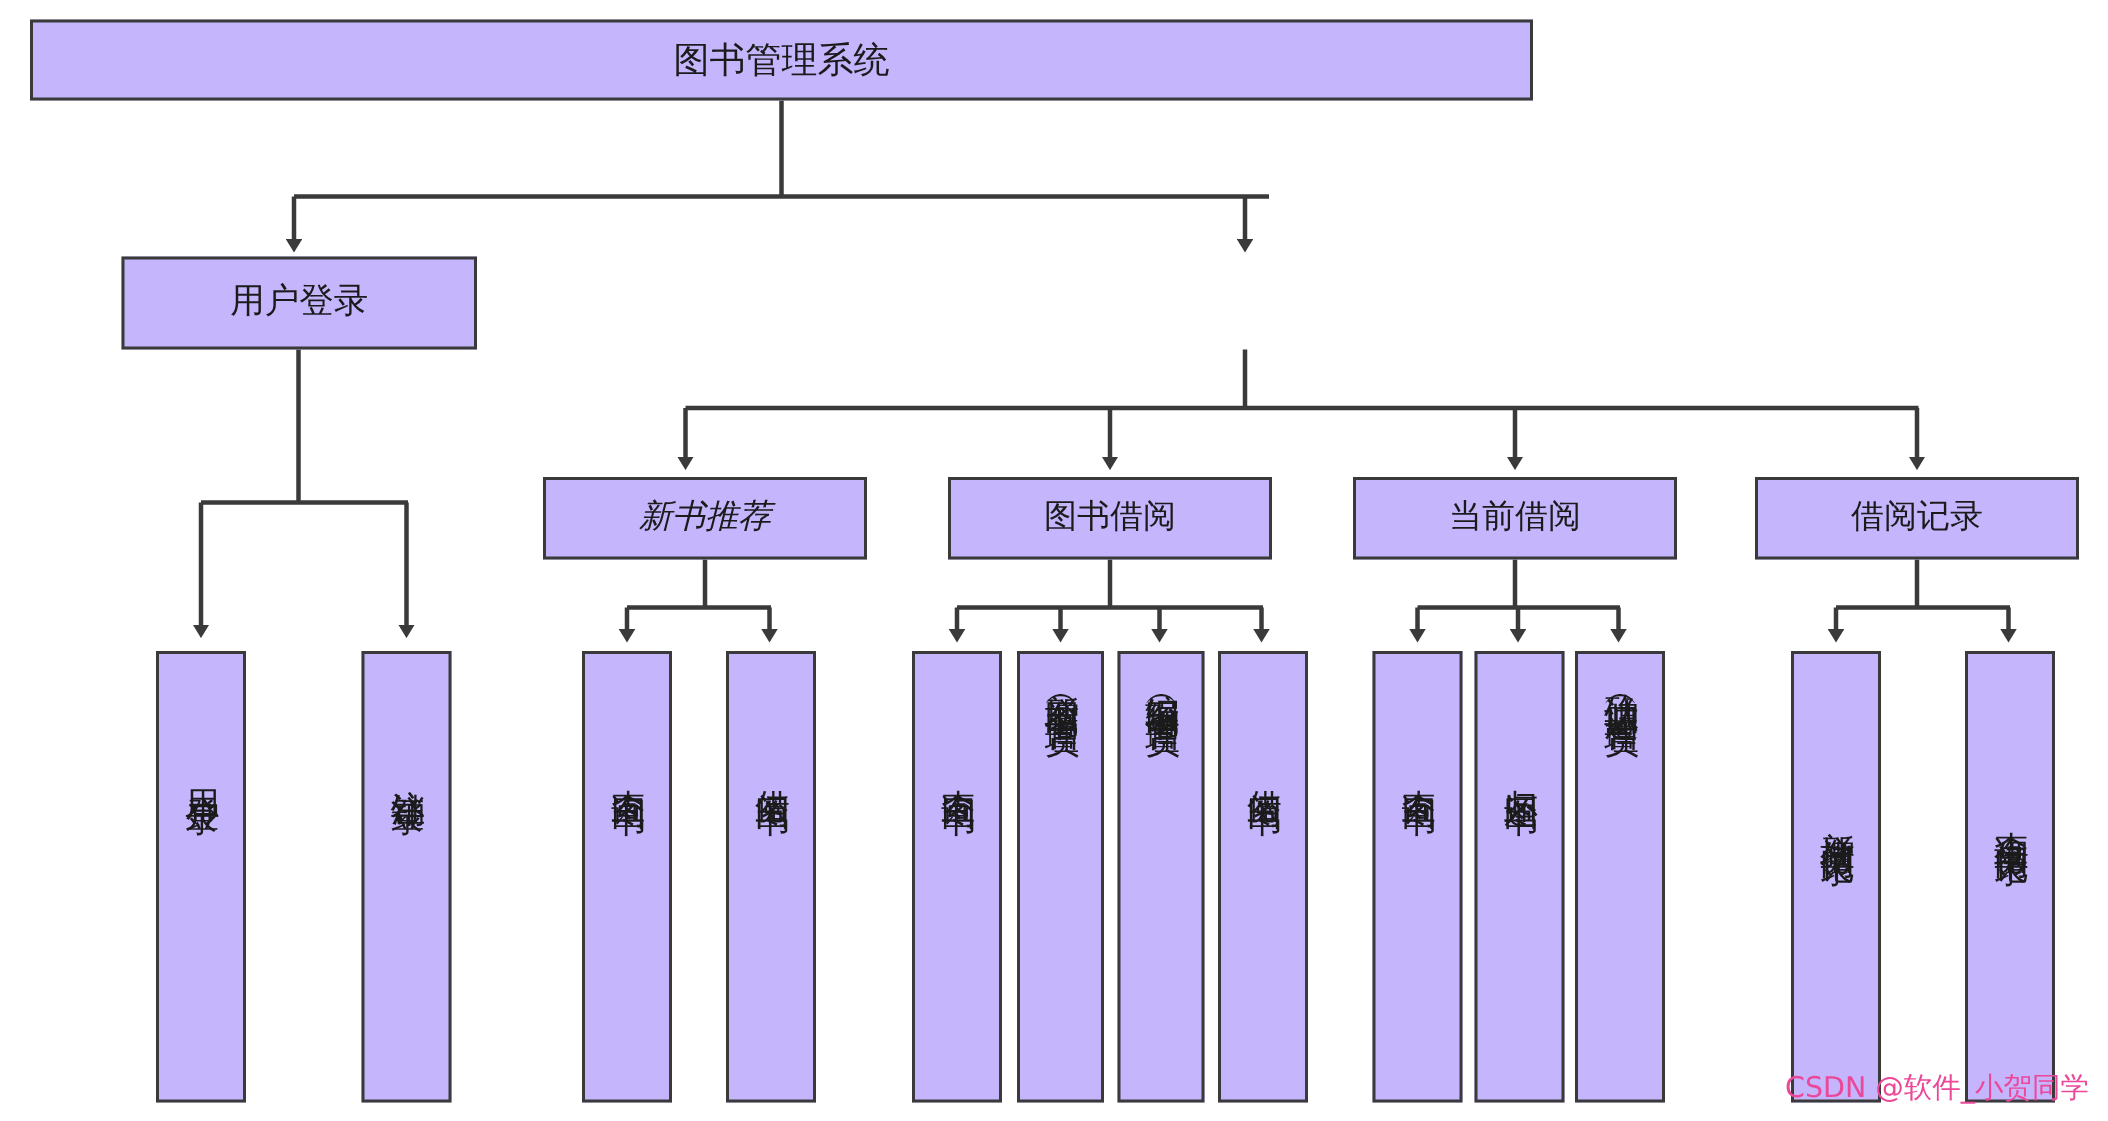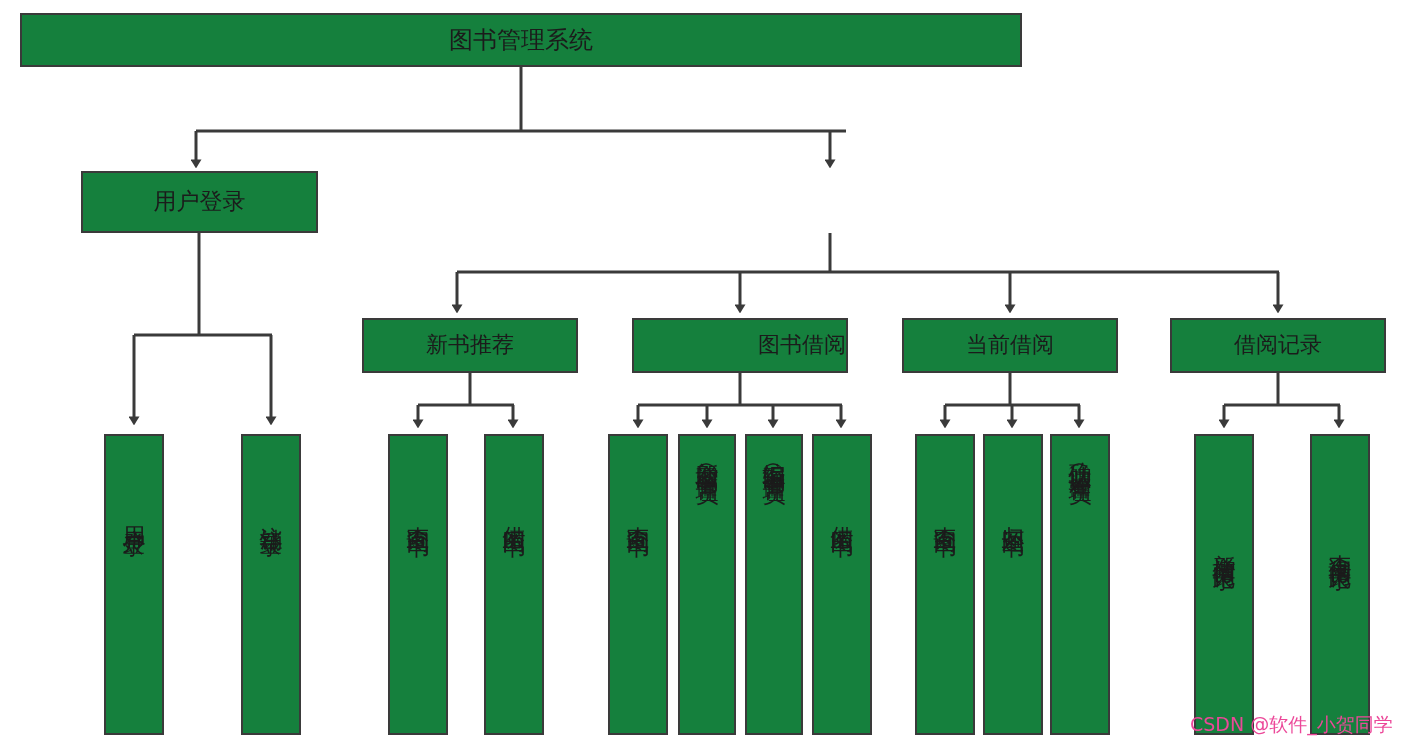--- a/index.html
+++ b/index.html
@@ -21,21 +21,21 @@
     position: absolute;
     left: 0;
     top: 0;
     width: 1405px;
     height: 747px;
   }
   .node {
     position: absolute;
     box-sizing: border-box;
     border: 2px solid #3a3a3a;
-    background: #15803d;
+    background: #c4b5fd;
     display: flex;
     align-items: center;
     justify-content: center;
     color: #1b1b1b;
     z-index: 2;
   }
   .node .label {
     display: block;
     text-align: center;
     line-height: 1.12;
@@ -127,25 +127,25 @@
 
   <div class="node node-root" style="left:20px; top:13px; width:1002px; height:54px;">
     <span class="label">图书管理系统</span>
   </div>
 
   <div class="node node-l1" style="left:81px; top:171px; width:237px; height:62px;">
     <span class="label">用户登录</span>
   </div>
 
 
-  <div class="node node-l2" style="left:362px; top:318px; width:216px; height:55px;">
+  <div class="node node-l2" style="left:362px; top:318px; width:216px; height:55px;font-style:italic;">
     <span class="label">新书推荐</span>
   </div>
 
-  <div class="node node-l2" style="left:632px; top:318px; width:216px; height:55px;justify-content:flex-end;">
+  <div class="node node-l2" style="left:632px; top:318px; width:216px; height:55px;">
     <span class="label">图书借阅</span>
   </div>
 
   <div class="node node-l2" style="left:902px; top:318px; width:216px; height:55px;">
     <span class="label">当前借阅</span>
   </div>
 
   <div class="node node-l2" style="left:1170px; top:318px; width:216px; height:55px;">
     <span class="label">借阅记录</span>
   </div>

